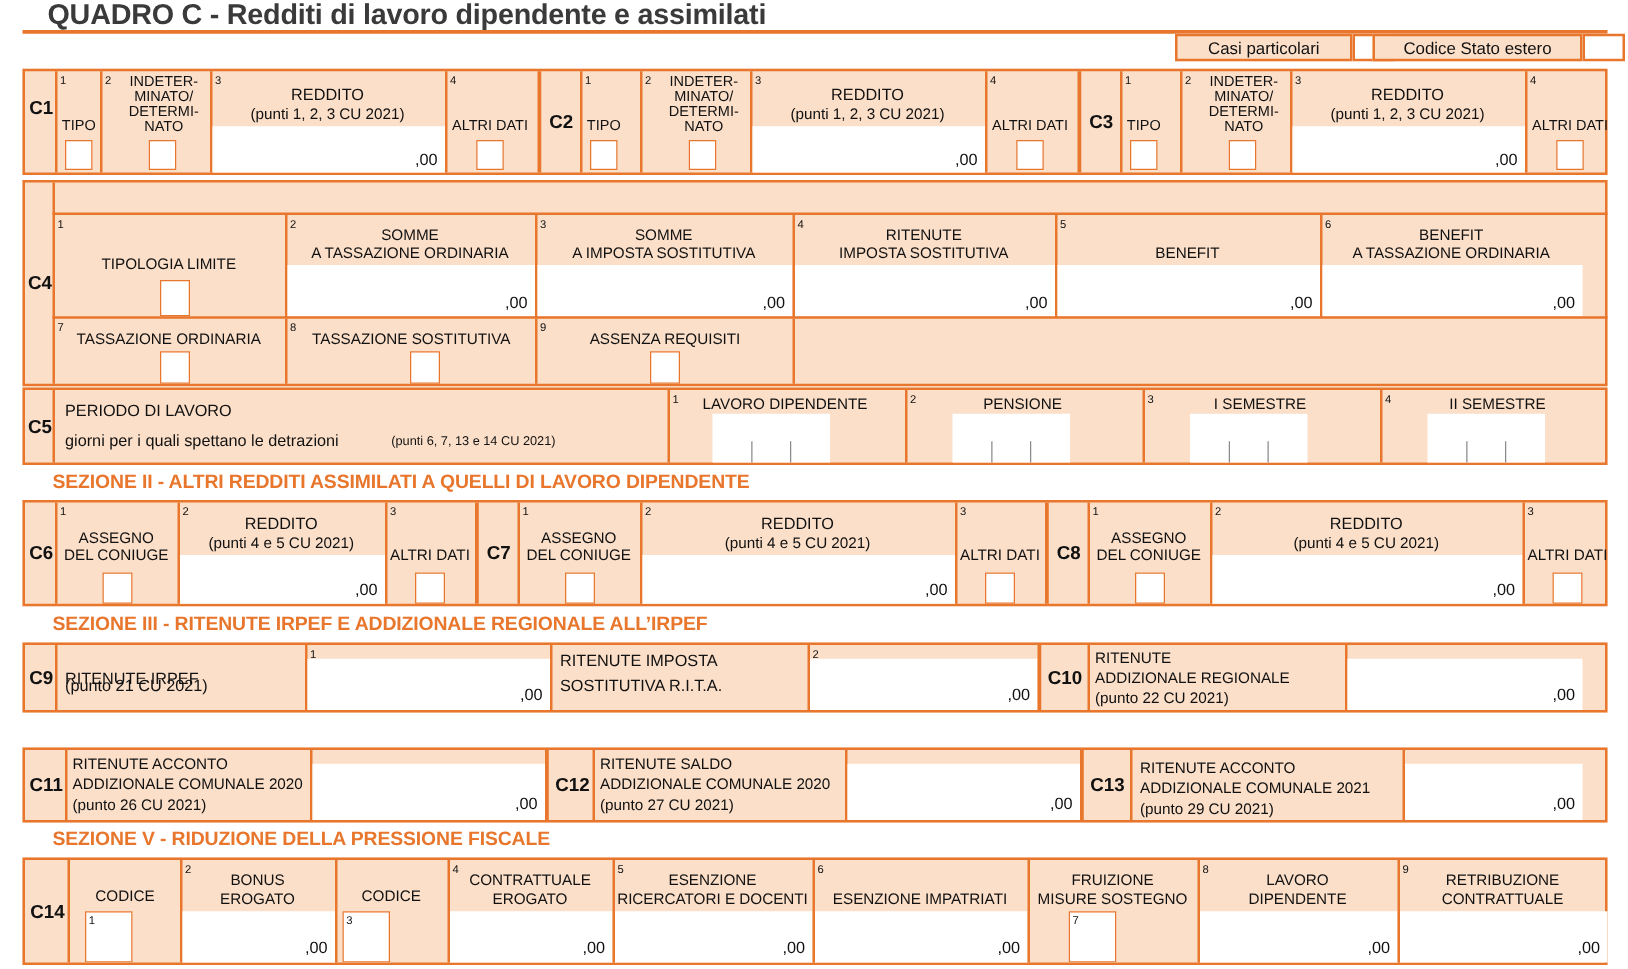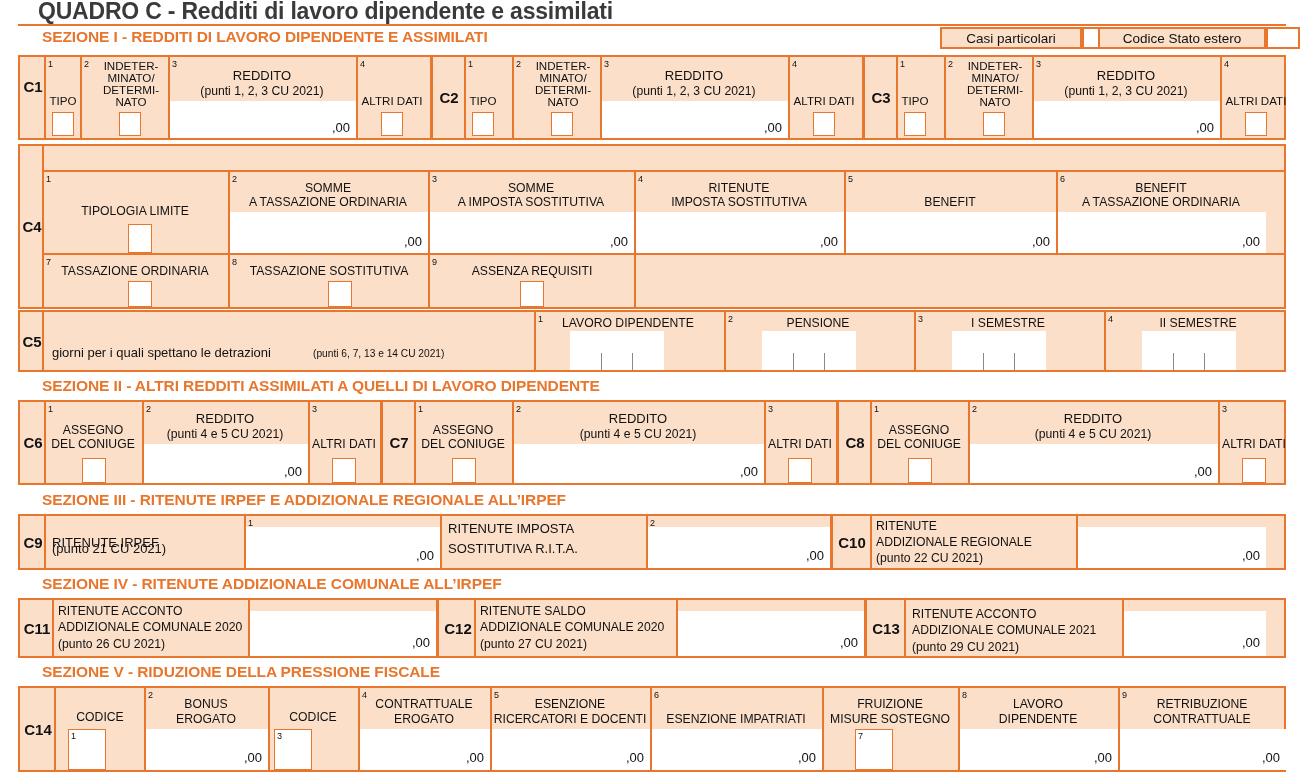--- a/index.html
+++ b/index.html
@@ -139,23 +139,20 @@
   }
 </style>
 </head>
 <body>
 
 <div id="page">
 
   <div class="title">QUADRO C - Redditi di lavoro dipendente e assimilati</div>
   <div class="title-rule"></div>
 
-  <div class="sec-band" style="left:18px; top:26px; width:1268px; height:22px;">
-    <span class="sec-text">SEZIONE I  -  REDDITI DI LAVORO DIPENDENTE E ASSIMILATI</span>
-  </div>
 
   <div class="blk" style="left:940px; top:27px; width:142px; height:22px; border-width:2px;">
     <div class="hdr-lbl" style="left:0; top:0; width:138px; height:18px;">Casi particolari</div>
   </div>
   <div class="blk" style="left:1082px; top:27px; width:34px; height:22px; background:#ffffff;"></div>
   <div class="blk" style="left:1098px; top:27px; width:168px; height:22px;">
     <div class="hdr-lbl" style="left:0; top:0; width:164px; height:18px;">Codice Stato estero</div>
   </div>
   <div class="blk" style="left:1266px; top:27px; width:34px; height:22px; background:#ffffff;"></div>
 
@@ -289,20 +286,21 @@
   <div class="vline" style="left:428px; top:255px; height:52px;"></div>
 
   <div class="fnum" style="left:432px; top:258px;">9</div>
   <div class="lbl med" style="left:430px; top:264px; width:204px;">ASSENZA REQUISITI</div>
   <div class="box" style="left:520px; top:281px; width:24px; height:26px;"></div>
   <div class="vline" style="left:634px; top:255px; height:52px;"></div>
 
   <div class="blk" style="left:18px; top:310px; width:1268px; height:62px;"></div>
   <div class="code" style="left:20px; top:312px; width:24px; height:58px;">C5</div>
   <div class="vline" style="left:42px; top:312px; height:58px;"></div>
+  <div class="lbl left big" style="left:52px; top:321px; width:460px;">PERIODO DI LAVORO</div>
   <div class="lbl left big" style="left:52px; top:345px; width:320px;">giorni per i quali spettano le detrazioni</div>
   <div class="lbl left small" style="left:313px; top:348px; width:200px;">(punti 6, 7, 13 e 14 CU 2021)</div>
   <div class="vline" style="left:534px; top:312px; height:58px;"></div>
 
   <div class="fnum" style="left:538px; top:315px;">1</div>
   <div class="lbl med" style="left:540px; top:316px; width:176px;">LAVORO DIPENDENTE</div>
   <div class="fld" style="left:570px; top:331px; width:94px; height:39px;"></div>
   <div class="tick" style="left:601px; top:353px; height:17px;"></div>
   <div class="tick" style="left:632px; top:353px; height:17px;"></div>
   <div class="vline" style="left:724px; top:312px; height:58px;"></div>
@@ -410,23 +408,20 @@
 
   <div class="code" style="left:834px; top:516px; width:36px; height:52px;">C10</div>
   <div class="vline" style="left:870px; top:516px; height:52px;"></div>
   <div class="lbl left med" style="left:876px; top:519px; width:200px;">RITENUTE</div>
   <div class="lbl left med" style="left:876px; top:535px; width:200px;">ADDIZIONALE REGIONALE</div>
   <div class="lbl left med" style="left:876px; top:551px; width:200px;">(punto 22 CU 2021)</div>
   <div class="vline" style="left:1076px; top:516px; height:52px;"></div>
   <div class="fld" style="left:1078px; top:527px; width:188px; height:41px;"></div>
   <div class="deci" style="left:1242px; top:548px;">,00</div>
 
-  <div class="sec-band" style="left:18px; top:572px; width:1268px; height:24px;">
-    <span class="sec-text">SEZIONE IV  -  RITENUTE ADDIZIONALE COMUNALE ALL’IRPEF</span>
-  </div>
 
   <div class="blk" style="left:18px; top:598px; width:1268px; height:60px;"></div>
   <div class="code" style="left:20px; top:600px; width:34px; height:56px;">C11</div>
   <div class="vline" style="left:52px; top:600px; height:56px;"></div>
   <div class="lbl left med" style="left:58px; top:604px; width:190px;">RITENUTE ACCONTO</div>
   <div class="lbl left med" style="left:58px; top:620px; width:190px;">ADDIZIONALE COMUNALE 2020</div>
   <div class="lbl left med" style="left:58px; top:637px; width:190px;">(punto 26 CU 2021)</div>
   <div class="vline" style="left:248px; top:600px; height:56px;"></div>
   <div class="fld" style="left:250px; top:611px; width:186px; height:45px;"></div>
   <div class="deci" style="left:412px; top:635px;">,00</div>

